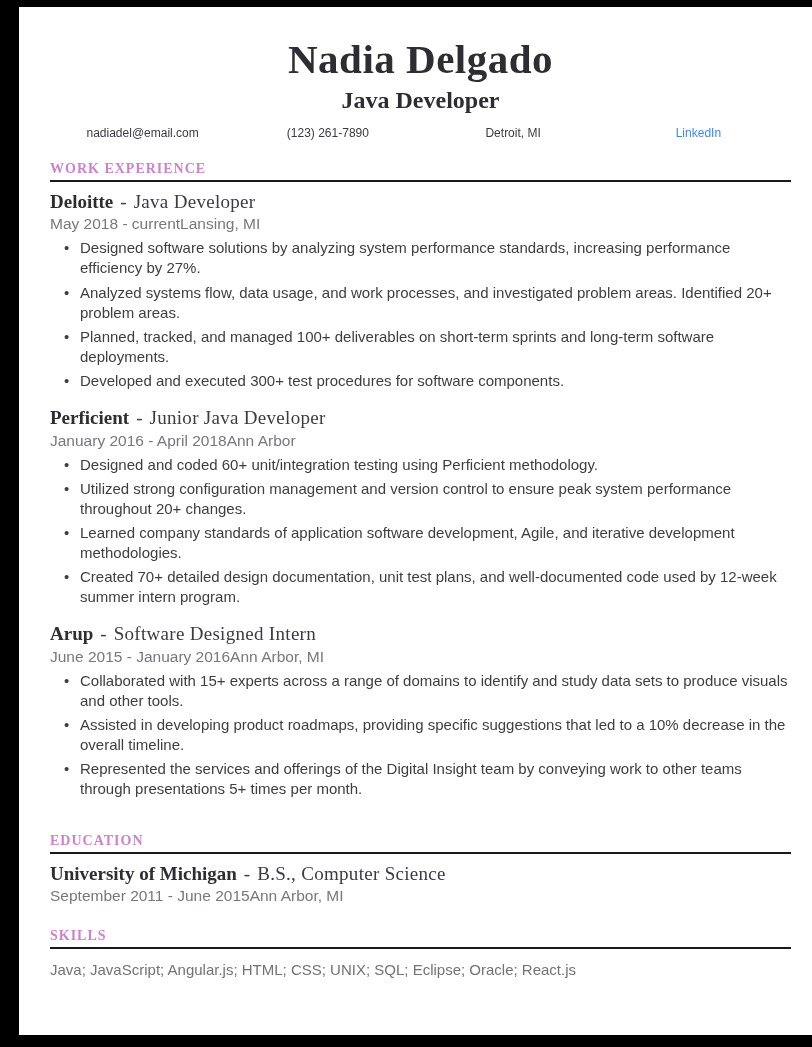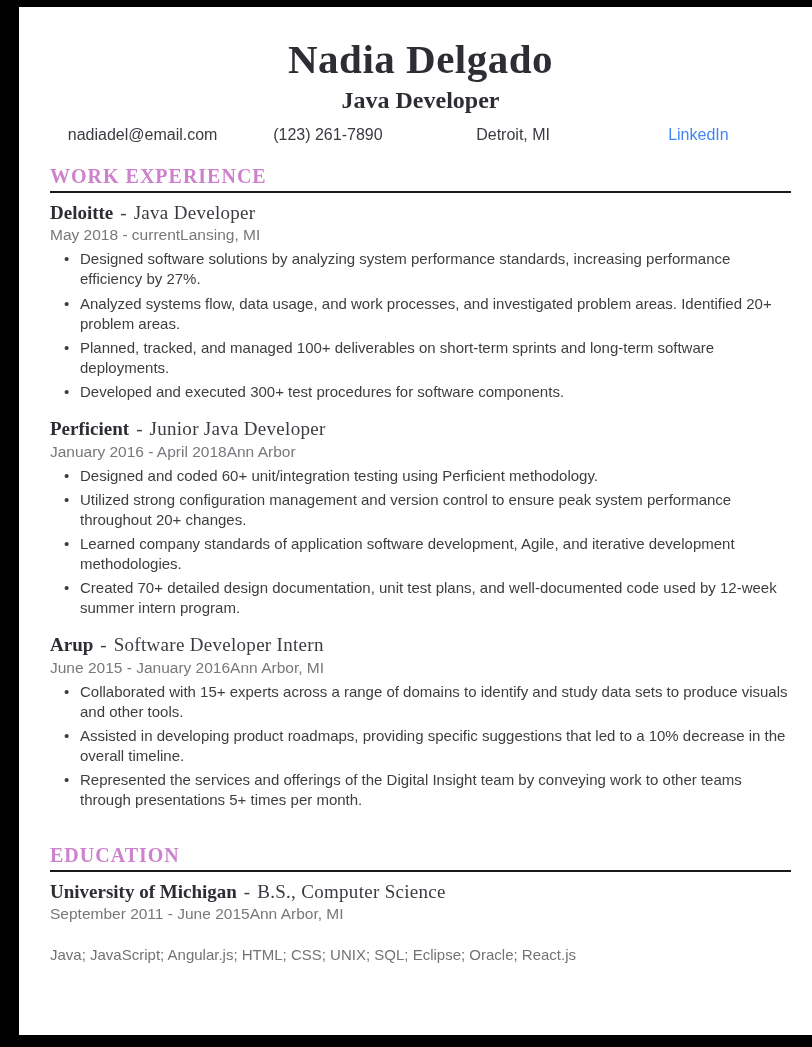--- a/index.html
+++ b/index.html
@@ -33,34 +33,34 @@
     font-size: 24px;
     line-height: 1.2;
     color: #2d2d33;
     text-align: center;
     margin-top: 3px;
   }
   .contact-row {
     display: grid;
     grid-template-columns: repeat(4, 1fr);
     margin-top: 11px;
-    font-size: 16px;
+    font-size: 12px;
     color: #3a3a41;
   }
   .contact-row > * { text-align: center; }
   .contact-link {
     color: #4285f4;
     cursor: pointer;
   }
   
   .section { margin-top: 21px; }
   .section-heading {
     font-family: "Liberation Serif", "DejaVu Serif", serif;
     font-weight: 700;
-    font-size: 20px;
+    font-size: 14px;
     letter-spacing: 1px;
     color: #cc82cc;
     padding-bottom: 3px;
     border-bottom: 2px solid #1a1a1d;
     margin-bottom: 7px;
   }
   
   .entry { margin-bottom: 14px; }
   .entry-title {
     font-family: "Liberation Serif", "DejaVu Serif", serif;
@@ -148,21 +148,21 @@
       <ul class="bullets">
         <li>Designed and coded 60+ unit/integration testing using Perficient methodology.</li>
         <li>Utilized strong configuration management and version control to ensure peak system performance throughout 20+ changes.</li>
         <li>Learned company standards of application software development, Agile, and iterative development methodologies.</li>
         <li>Created 70+ detailed design documentation, unit test plans, and well-documented code used by 12-week summer intern program.</li>
       </ul>
     </div>
 
     <div class="entry">
       <div class="entry-title">
-        <span class="company">Arup</span><span class="sep">-</span><span class="role">Software Developer Intern</span>
+        <span class="company">Arup</span><span class="sep">-</span><span class="role">Software Designed Intern</span>
       </div>
       <div class="entry-meta">
         <span>June 2015 - January 2016</span>
         <span>Ann Arbor, MI</span>
       </div>
       <ul class="bullets">
         <li>Collaborated with 15+ experts across a range of domains to identify and study data sets to produce visuals and other tools.</li>
         <li>Assisted in developing product roadmaps, providing specific suggestions that led to a 10% decrease in the overall timeline.</li>
         <li>Represented the services and offerings of the Digital Insight team by conveying work to other teams through presentations 5+ times per month.</li>
       </ul>
@@ -176,16 +176,17 @@
         <span class="company">University of Michigan</span><span class="sep">-</span><span class="role">B.S., Computer Science</span>
       </div>
       <div class="entry-meta">
         <span>September 2011 - June 2015</span>
         <span>Ann Arbor, MI</span>
       </div>
     </div>
   </div>
 
   <div class="section skills-section">
+    <div class="section-heading">SKILLS</div>
     <div class="skills-text">Java; JavaScript; Angular.js; HTML; CSS; UNIX; SQL; Eclipse; Oracle; React.js</div>
   </div>
 
 </div>
 
 </body></html>

